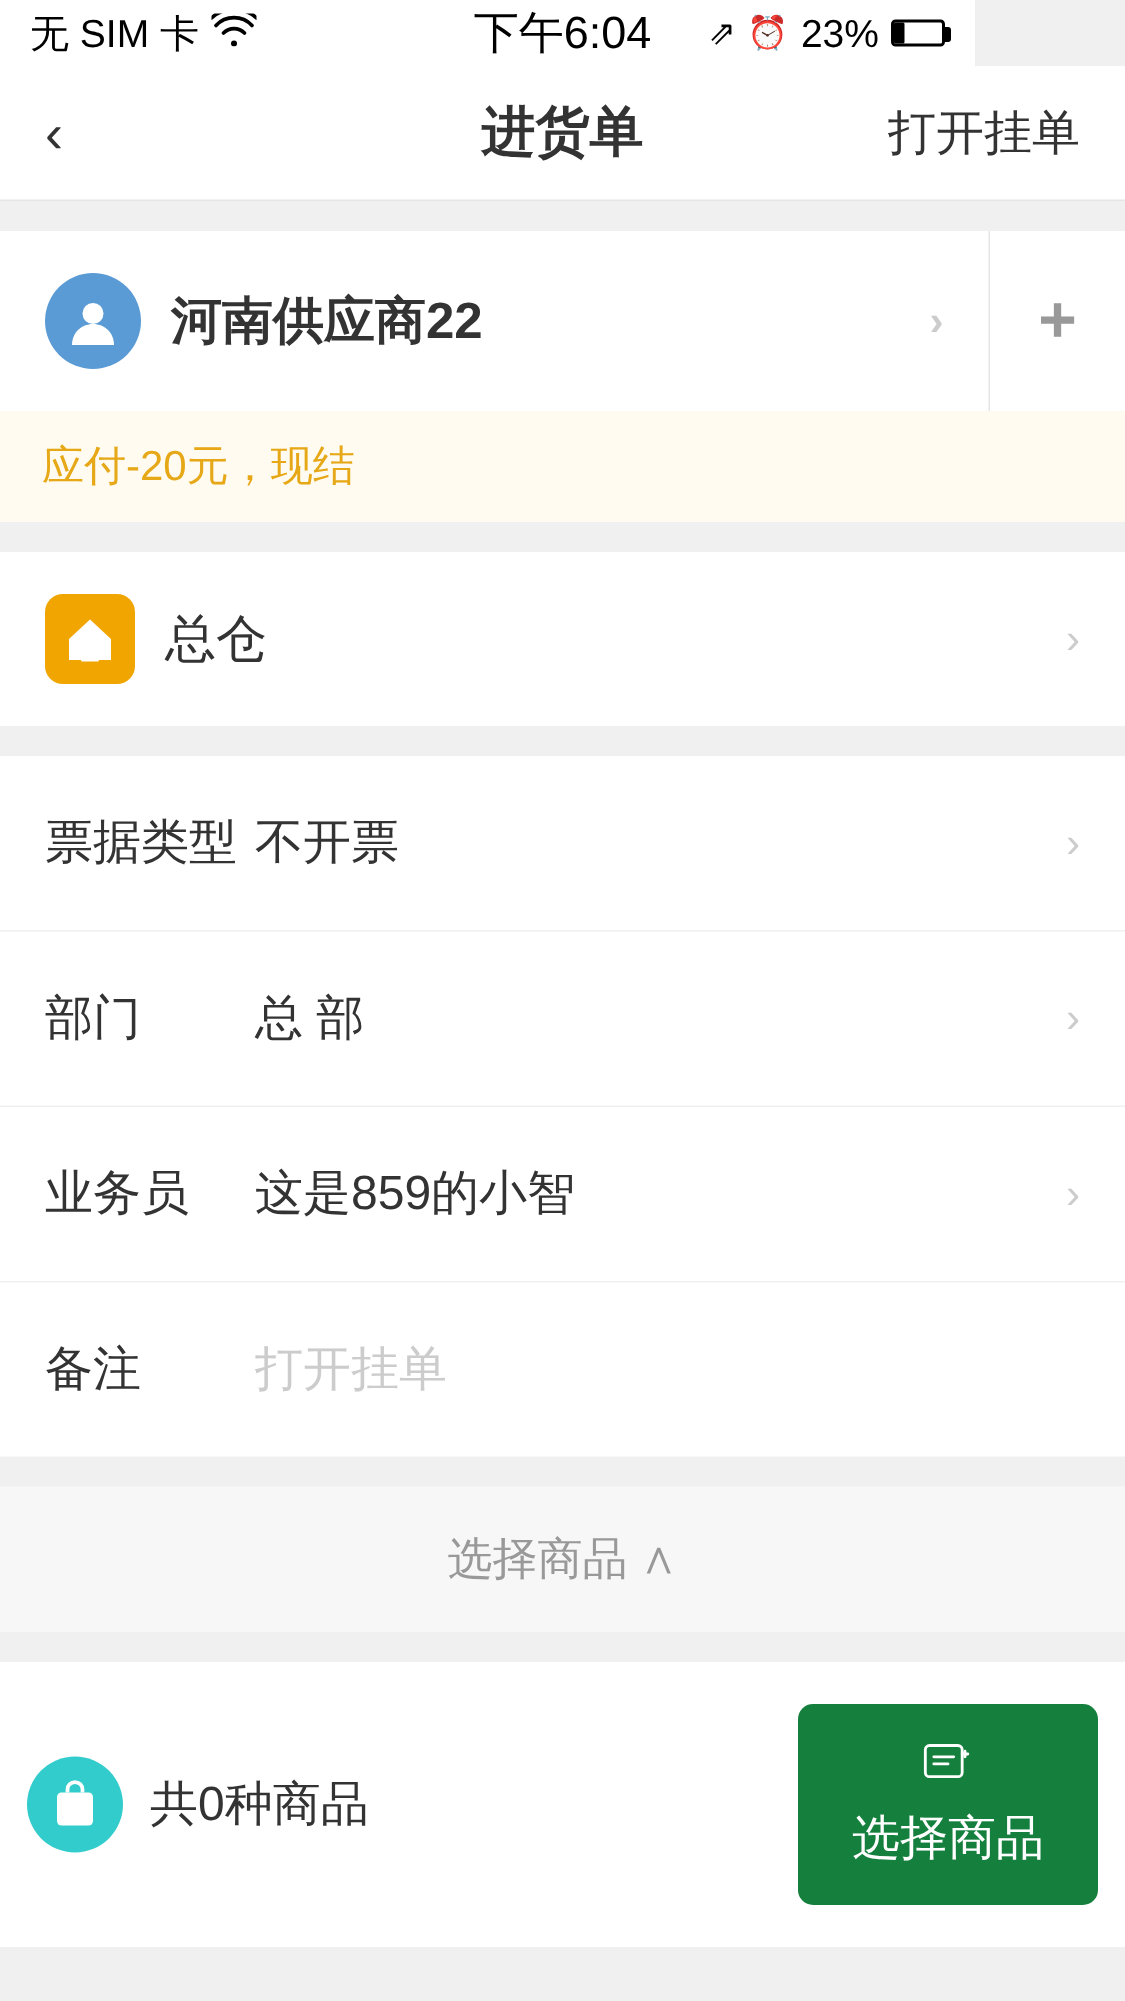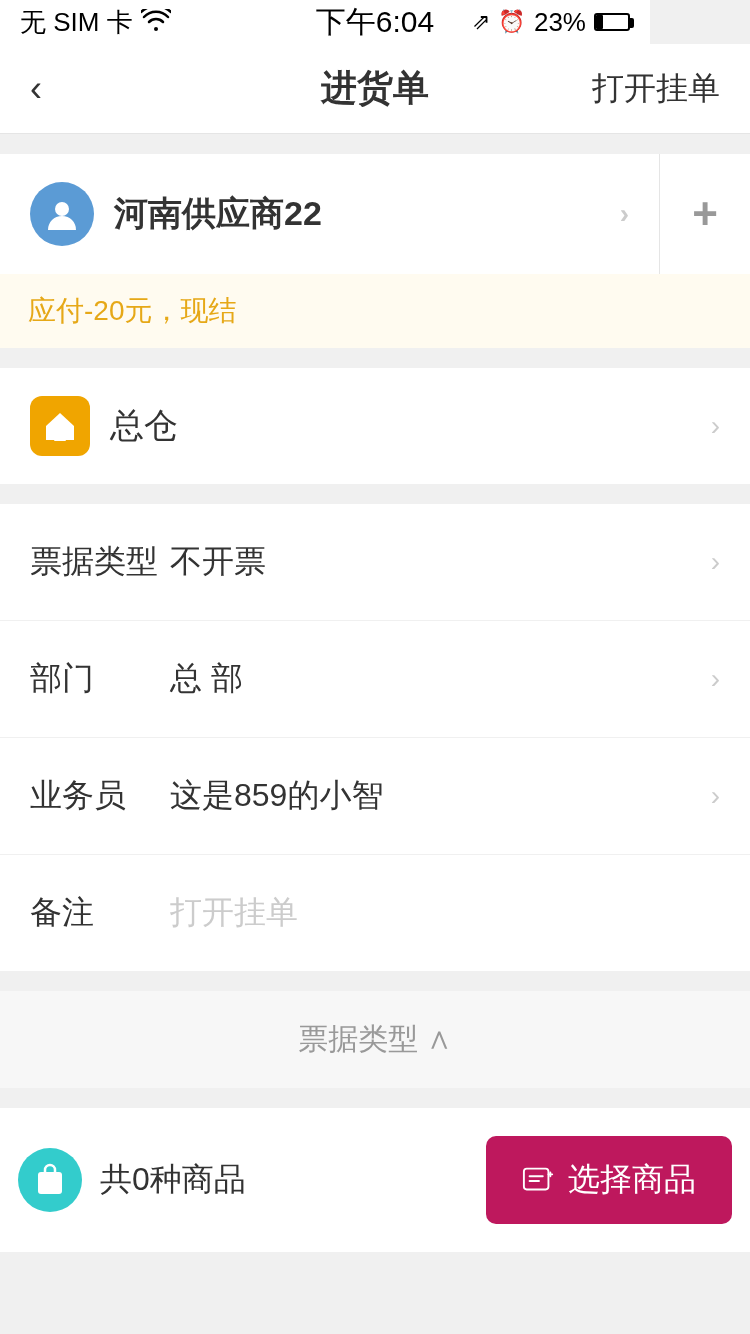--- a/index.html
+++ b/index.html
@@ -229,30 +229,31 @@
       align-items: center;
       justify-content: center;
       flex-shrink: 0;
     }
     .product-icon svg { width: 36px; height: 36px; fill: #fff; }
     .product-count-text {
       font-size: 32px;
       color: #333;
     }
     .select-product-btn {
-      background: #be185d;
+      background: #15803d;
       color: #fff;
       border: none;
       border-radius: 10px;
       padding: 22px 36px;
       font-size: 32px;
       display: flex;
       align-items: center;
       gap: 12px;
       cursor: pointer;
+      flex-direction: column;
     }
     .select-product-btn svg { width: 34px; height: 34px; fill: #fff; }
 
     
     .page-rest {
       background: #f0f0f0;
       flex: 1;
       min-height: 260px;
     }
   </style>
@@ -340,21 +341,21 @@
     <span class="chevron-right">›</span>
   </div>
 
   <div class="form-row">
     <span class="form-label">备注</span>
     <span class="form-placeholder">打开挂单</span>
   </div>
 </div>
 
 <div class="collapse-bar">
-  <span>票据类型 ∧</span>
+  <span>选择商品 ∧</span>
 </div>
 
 <div class="bottom-bar">
   <div class="product-count-wrap">
     <div class="product-icon">
       <svg viewBox="0 0 36 36">
         <rect x="6" y="10" width="24" height="22" rx="3"></rect>
         <path d="M13 10V8a5 5 0 0 1 10 0v2" stroke="#fff" stroke-width="2.5" fill="none"></path>
       </svg>
     </div>

